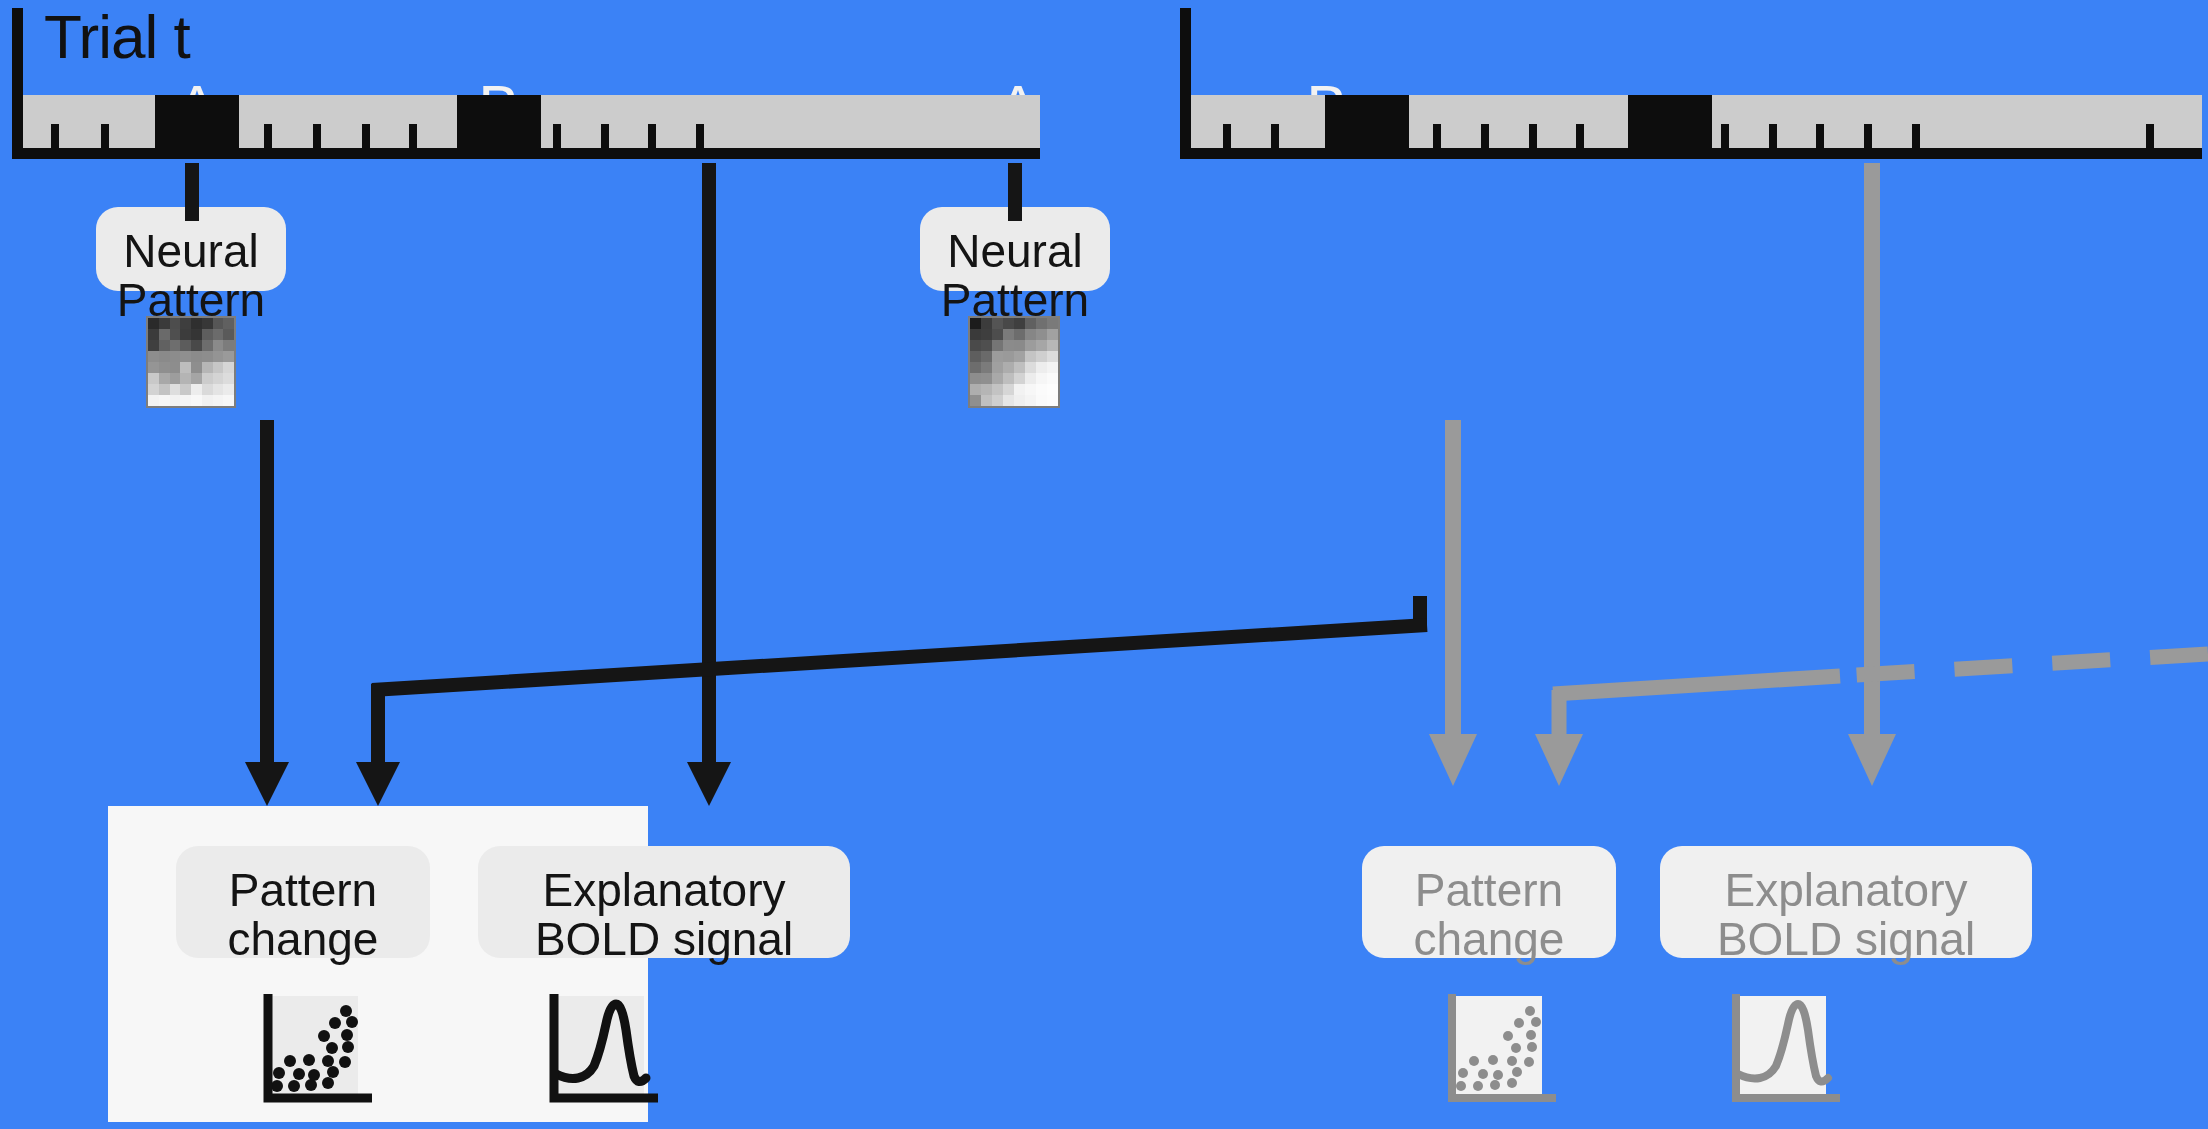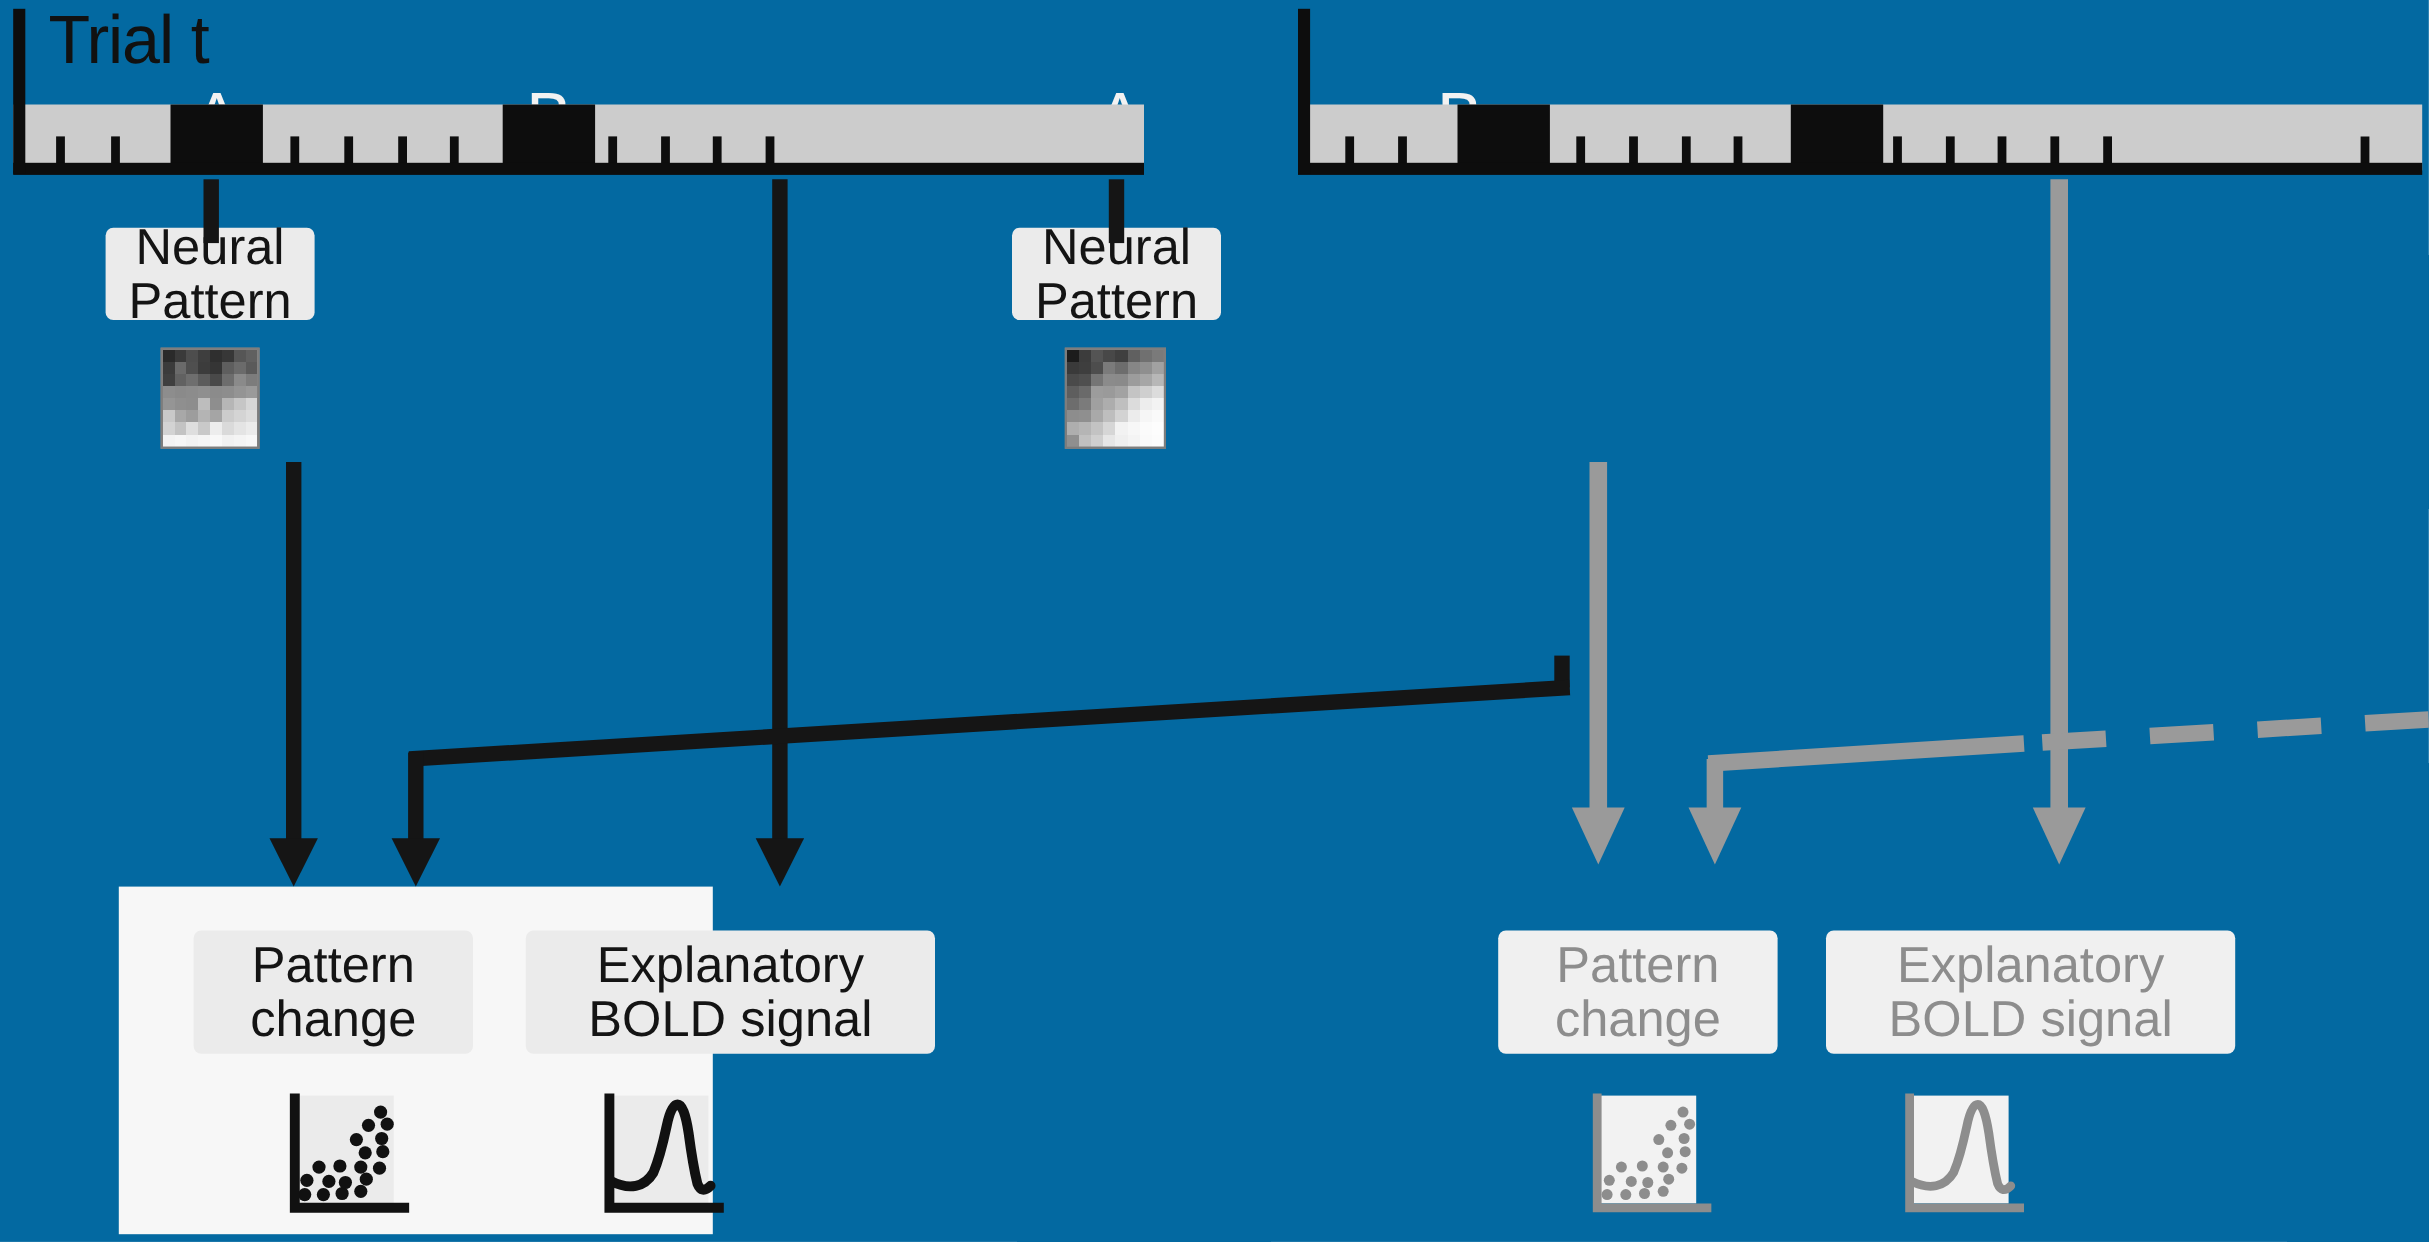--- a/index.html
+++ b/index.html
@@ -10,21 +10,21 @@
   body {
     font-family: "Liberation Sans", sans-serif;
     width: 2208px;
     height: 1129px;
     overflow: hidden;
   }
   #stage {
     position: relative;
     width: 2208px;
     height: 1129px;
-    background: #0369a1;
+    background: #3b82f6;
   }
   #svg-layer {
     position: absolute;
     left: 0;
     top: 0;
     width: 2208px;
     height: 1129px;
   }
 
   
@@ -46,31 +46,31 @@
     font-size: 62px;
     line-height: 1;
     text-align: center;
     font-family: "Liberation Sans", sans-serif;
   }
 
   
   .pill {
     position: absolute;
     background: #ebebeb;
-    border-radius: 7px;
+    border-radius: 22px;
     display: flex;
-    align-items: center;
+    align-items: flex-start;
     justify-content: center;
     text-align: center;
     font-size: 46px;
     line-height: 1.07;
     color: #141414;
     font-family: "Liberation Sans", sans-serif;
     box-sizing: border-box;
-    padding: 10px 22px;
+    padding: 20px 22px;
   }
   .pill.dim {
     color: #8d8d8d;
     background: #f0f0f0;
   }
   .pill span { display: block; white-space: pre-line; }
 
   
   .pattern-thumb {
     position: absolute;

